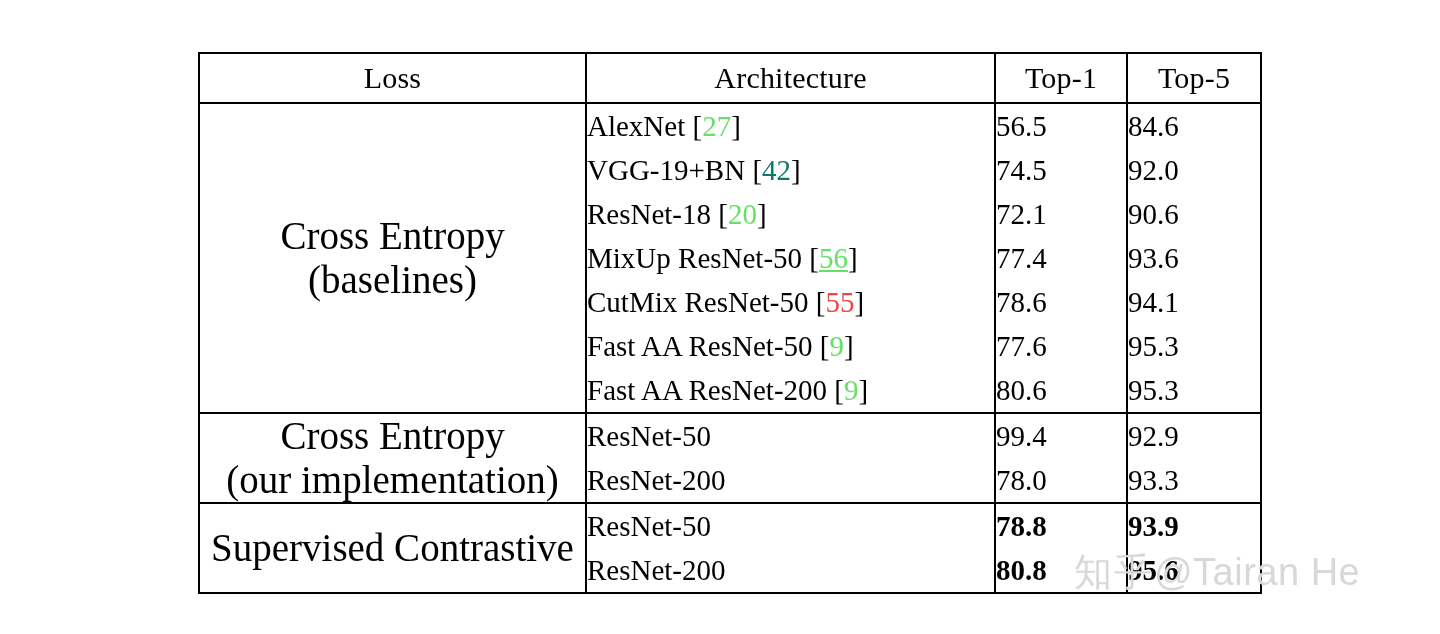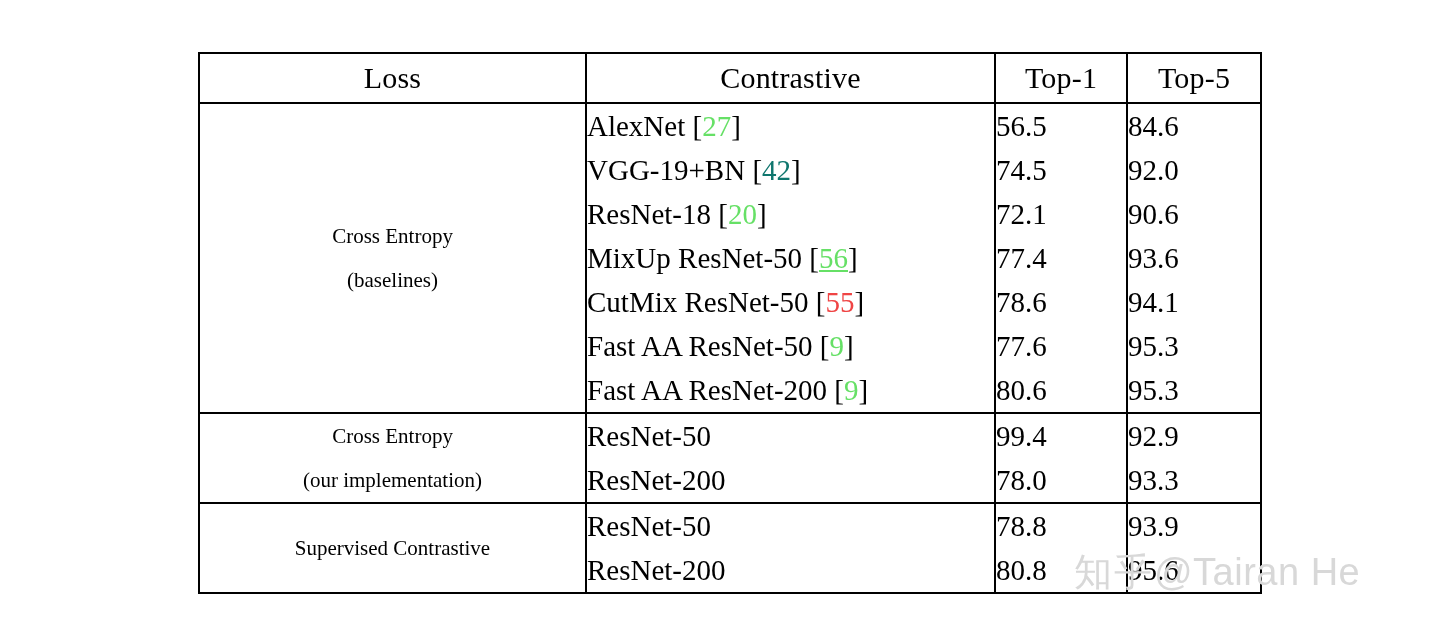--- a/index.html
+++ b/index.html
@@ -82,27 +82,27 @@
     text-align: left;
     white-space: nowrap;
   }
   .num-cell {
     font-size: 29px;
     line-height: 44px;
     text-align: left;
   }
   .num-cell.bold,
   .data-cell.bold {
-    font-weight: normal;
+    font-weight: bold;
   }
 
   
   .group-cell {
     text-align: center;
-    font-size: 21px;
+    font-size: 39px;
     line-height: 44px;
     vertical-align: top;
     padding-top: 0;
   }
   .group-cell .glabel {
     display: block;
   }
 
   .cite {
     color: #66e066;
@@ -136,21 +136,21 @@
   <table class="results-table">
     <colgroup>
       <col class="col-loss">
         <col class="col-arch">
         <col class="col-top1">
         <col class="col-top5">
     </colgroup>
     <thead>
       <tr class="hdr-row">
         <th class="hdr-cell">Loss</th>
-        <th class="hdr-cell vline">Contrastive</th>
+        <th class="hdr-cell vline">Architecture</th>
         <th class="hdr-cell vline">Top-1</th>
         <th class="hdr-cell vline">Top-5</th>
       </tr>
     </thead>
     <tbody id="table-body">
         <tr>
           <td class="group-cell" rowspan="7">
             <span class="glabel">Cross Entropy</span>
             <span class="glabel">(baselines)</span>
           </td>

